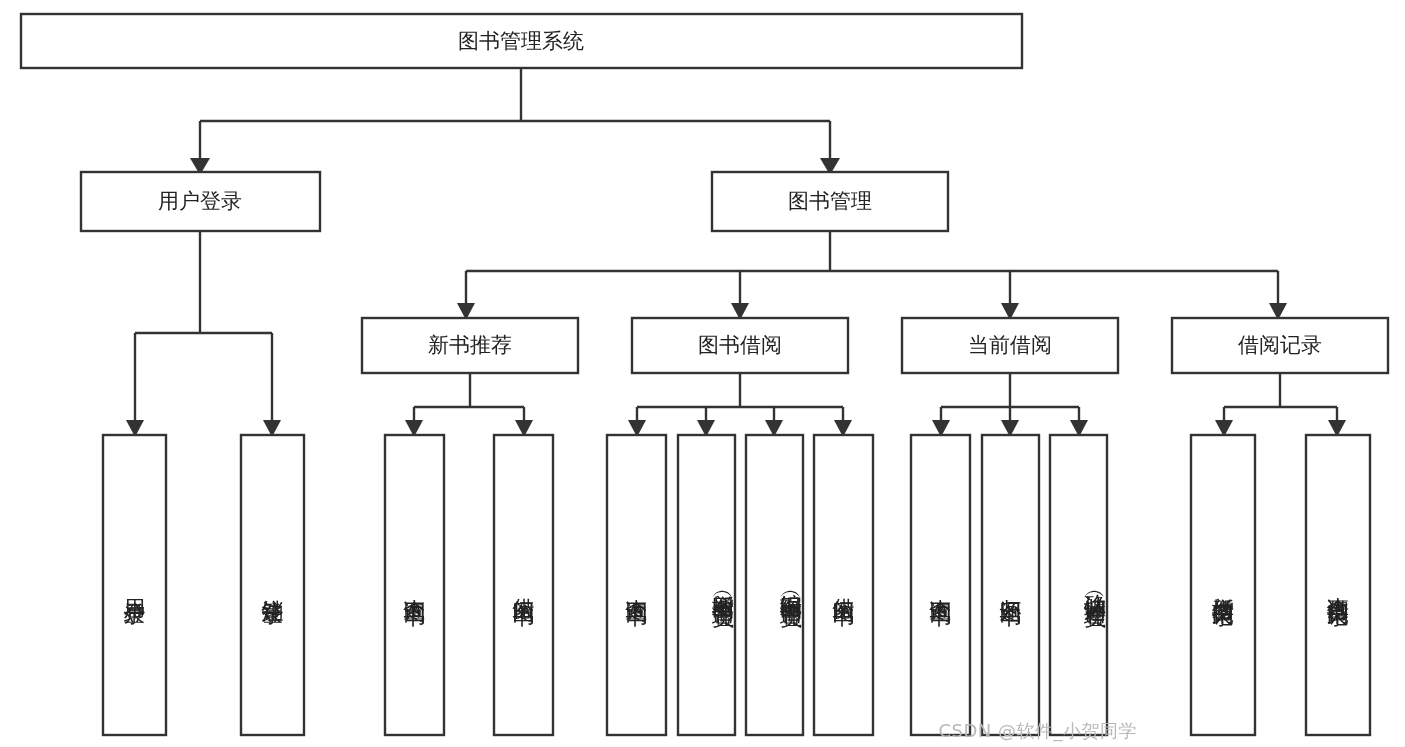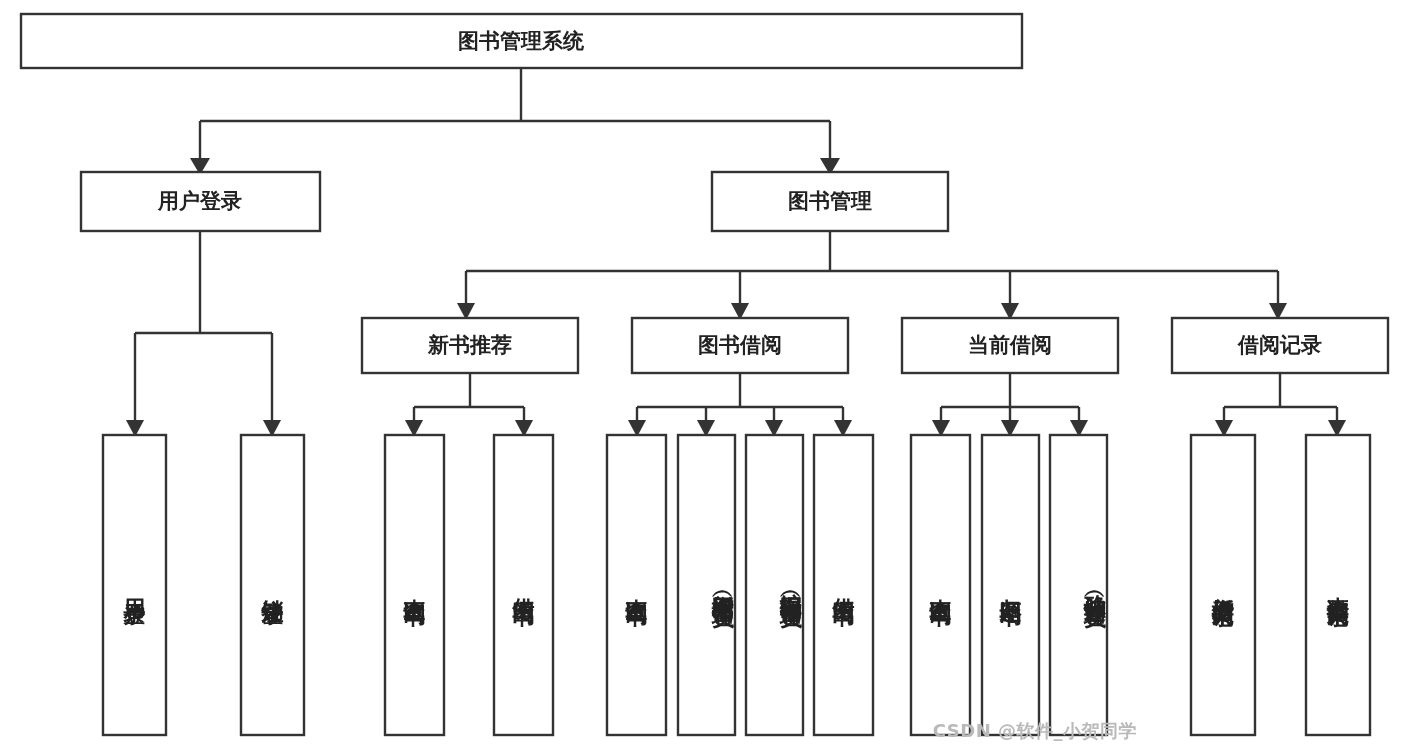--- a/index.html
+++ b/index.html
@@ -12,21 +12,20 @@
     width: 1405px;
     height: 747px;
     font-family: "DejaVu Sans", "Liberation Sans", sans-serif;
     overflow: hidden;
     position: relative;
   }
   #diagram-root {
     position: relative;
     width: 1145px;
     height: 747px;
-    font-weight: bold;
   }
   svg#tree-svg {
     position: absolute;
     top: 0;
     left: 0;
     width: 1405px;
     height: 747px;
     display: block;
   }
   .node-box {

